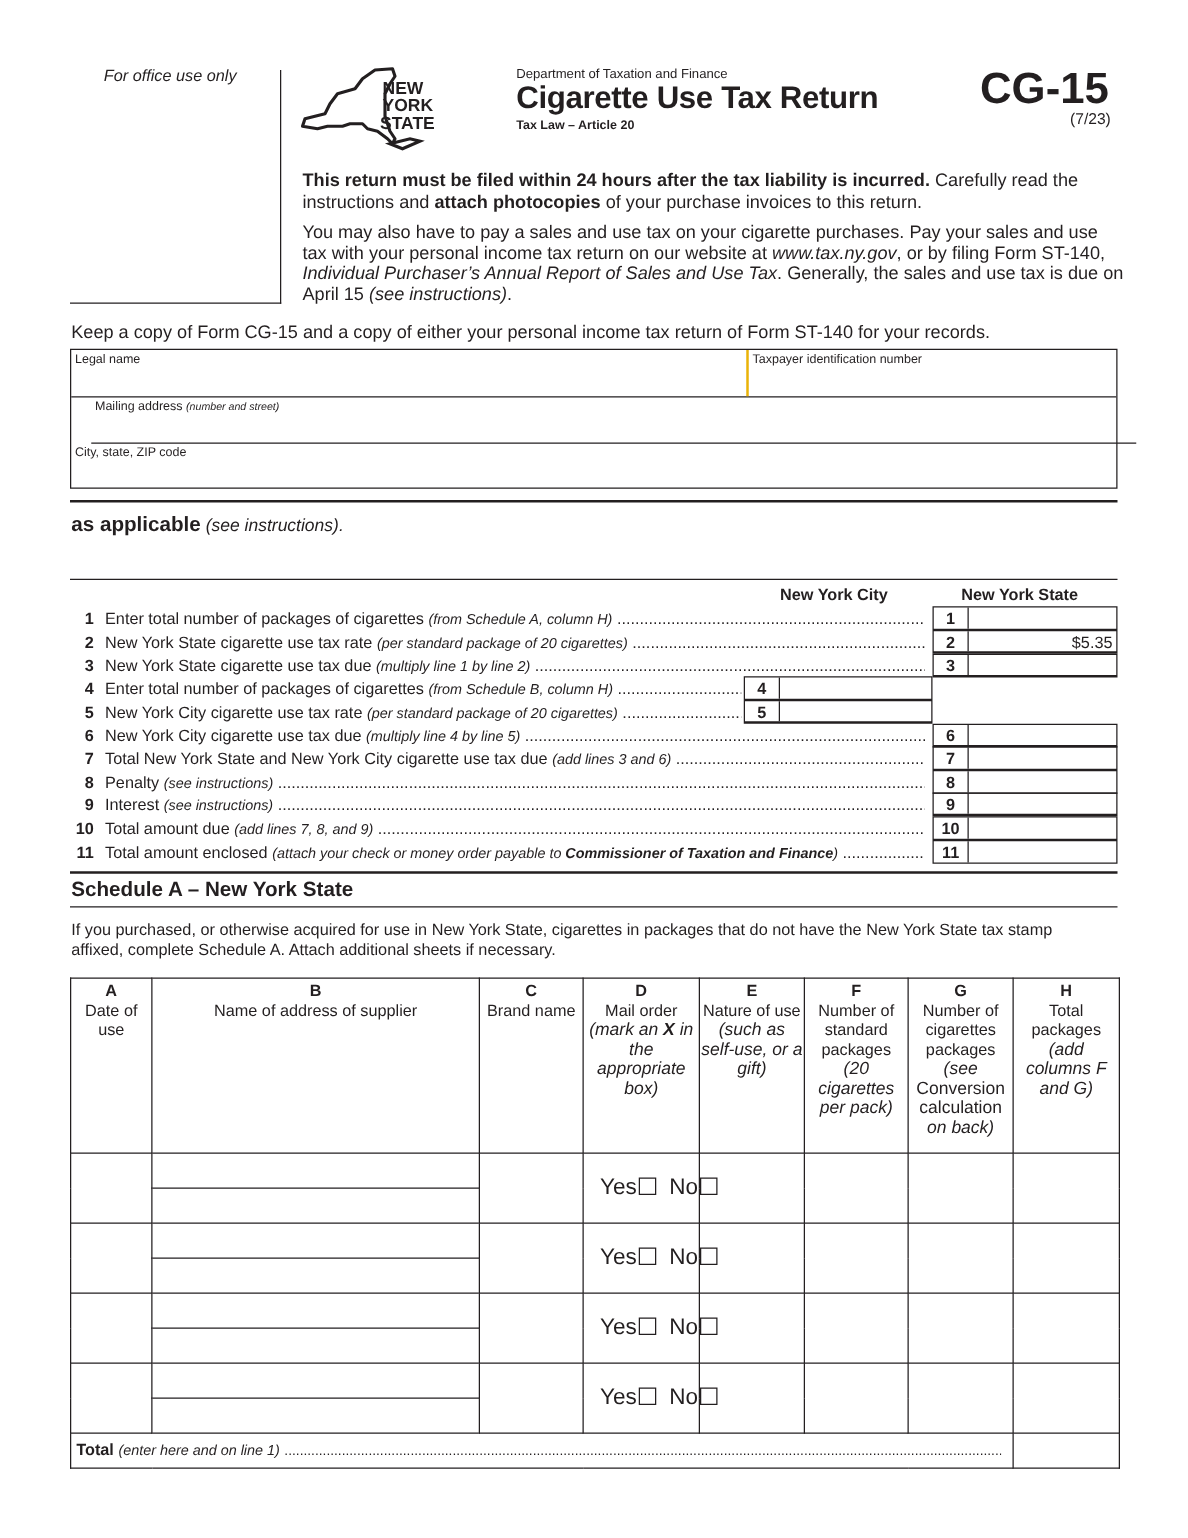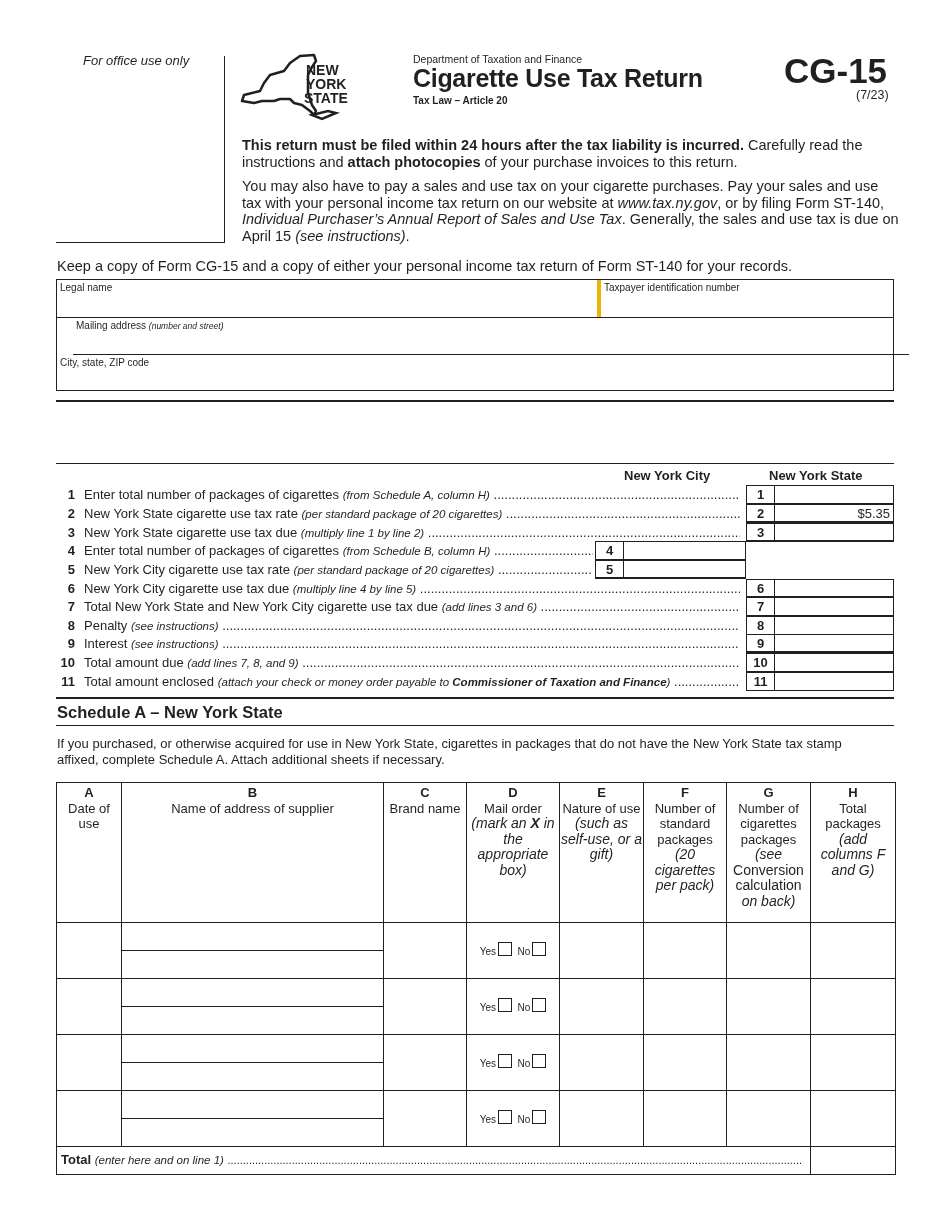--- a/index.html
+++ b/index.html
@@ -14,21 +14,21 @@
   .subtitle { left: 413px; top: 95px; font-size: 10px; font-weight: bold; }
   .formno { left: 784px; top: 51px; font-size: 35px; font-weight: bold; }
   .rev { left: 856px; top: 88px; font-size: 12.5px; }
   .intro { left: 242px; top: 137px; width: 658px; font-size: 14.5px; line-height: 16.5px; }
   .intro p { margin-bottom: 8px; }
   .keep { left: 57px; top: 258px; font-size: 14.5px; }
   .idbox { left: 56px; top: 279px; width: 838px; height: 112px; border: 1px solid #231f20; }
   .idrow { position: absolute; left: 0; width: 100%; border-bottom: 1px solid #231f20; }
   .idrow:last-child { border-bottom: none; }
   .idcell { position: absolute; top: 0; height: 100%; font-size: 10px; padding: 2px 3px; }
-  .idcell.split { border-left: 4px solid #eab308; }
+  .idcell.split { border-left: 2px solid #eab308; }
   .small-i { font-style: italic; font-size: 8.5px; }
   .rule-thick { left: 56px; width: 838px; height: 2px; background: #231f20; }
   .rule-thin { left: 56px; width: 838px; height: 1px; background: #231f20; }
   .comp-h { left: 57px; top: 409px; font-size: 16.5px; font-weight: bold; line-height: 23px; }
   .comp-h .it { font-weight: normal; font-style: italic; font-size: 14px; }
   .colhdr { font-size: 13px; font-weight: bold; }
   .line { position: absolute; left: 57px; height: 19px; font-size: 13px; line-height: 19px; white-space: nowrap; }
   .line .num { display: inline-block; width: 18px; text-align: right; font-weight: bold; margin-right: 9px; }
   .line .it { font-style: italic; font-size: 11.5px; }
   .line .dots { letter-spacing: 0px; }
@@ -39,21 +39,21 @@
   .schA-h { left: 57px; top: 703px; font-size: 16.5px; font-weight: bold; }
   .schA-t { left: 57px; top: 736px; width: 830px; font-size: 13px; line-height: 15.5px; }
   table.sch { position: absolute; left: 56px; top: 782px; width: 839px; border-collapse: collapse; table-layout: fixed; }
   table.sch td, table.sch th { border: 1px solid #231f20; vertical-align: top; font-size: 13px; font-weight: normal; text-align: center; line-height: 15.5px; padding: 2px 1px; }
   table.sch th .L { display: block; font-weight: bold; }
   table.sch th .i { font-style: italic; font-size: 14px; margin-top: 21px; }
   table.sch th { height: 140px; }
   table.sch td.sub { height: 28px; padding: 0; }
   table.sch td.mid { vertical-align: middle; }
   .cb { display: inline-block; width: 14px; height: 14px; border: 1px solid #231f20; vertical-align: -1px; margin-left: 2px; }
-  .yn { font-size: 10px; white-space: nowrap; }
+  .yn { font-size: 18px; white-space: nowrap; margin-left: 12px; }
   table.sch td.total { text-align: left; vertical-align: middle; height: 28px; padding-left: 4px; }
   table.sch td.total b { font-weight: bold; }
   table.sch td.total .i { font-style: italic; font-size: 11.5px; }
 </style>
 </head>
 <body>
 
 <div class="abs office">For office use only</div>
 <div class="abs office-box"></div>
 
@@ -88,20 +88,21 @@
   <div class="idrow" style="top:38px;height:37px;margin-left:16px;">
     <div class="idcell" style="left:0;width:100%;"><span>Mailing address</span> <span class="small-i">(number and street)</span></div>
   </div>
   <div class="idrow" style="top:75px;height:36px;">
     <div class="idcell" style="left:0;width:100%;"><span>City, state, ZIP code</span></div>
   </div>
 </div>
 
 <div class="abs rule-thick" style="top:400px;"></div>
 <div class="abs comp-h">
+  <div><span>as applicable</span><span class="it"> (see instructions).</span></div>
 </div>
 <div class="abs rule-thin" style="top:463px;"></div>
 
 <div class="abs colhdr" style="left:624px;top:468px;">New York City</div>
 <div class="abs colhdr" style="left:769px;top:468px;">New York State</div>
 
 <div id="comp-lines">
     <div class="line" style="top: 485px; width: 683px; overflow: hidden;"><span class="num">1</span><span class="txt">Enter total number of packages of cigarettes </span><span class="it n1">(from Schedule A, column H)</span><span class="dots"> ........................................................................................................................................................................................................</span></div>
     <div class="box" style="left: 746px; width: 148px; top: 485px;">
       <div class="bn">1</div>

